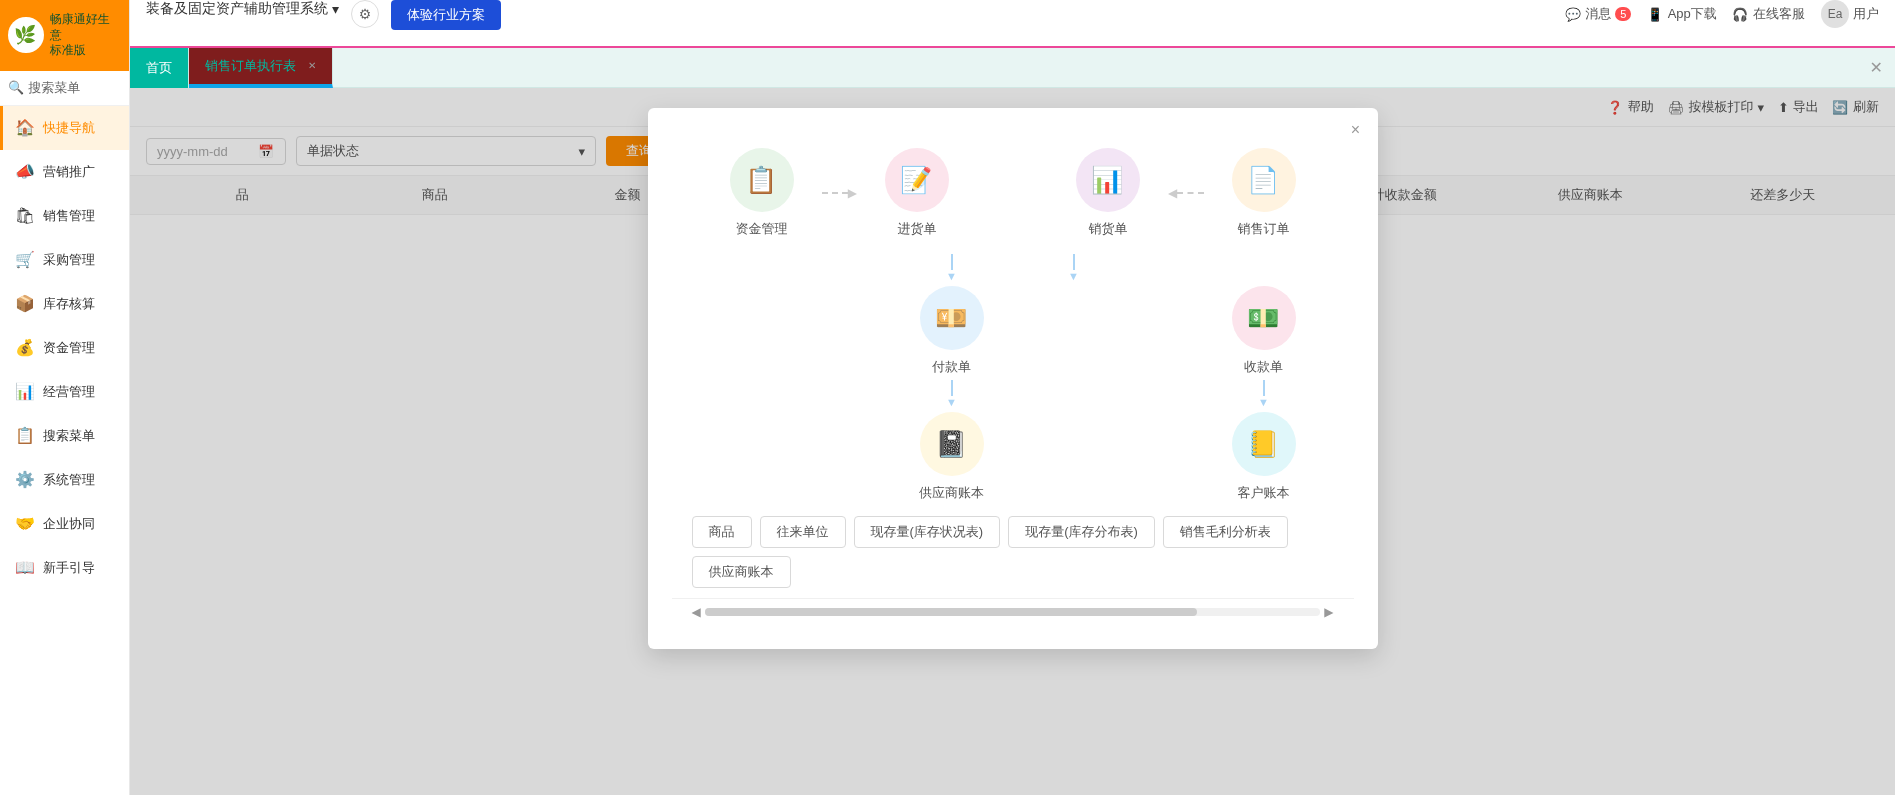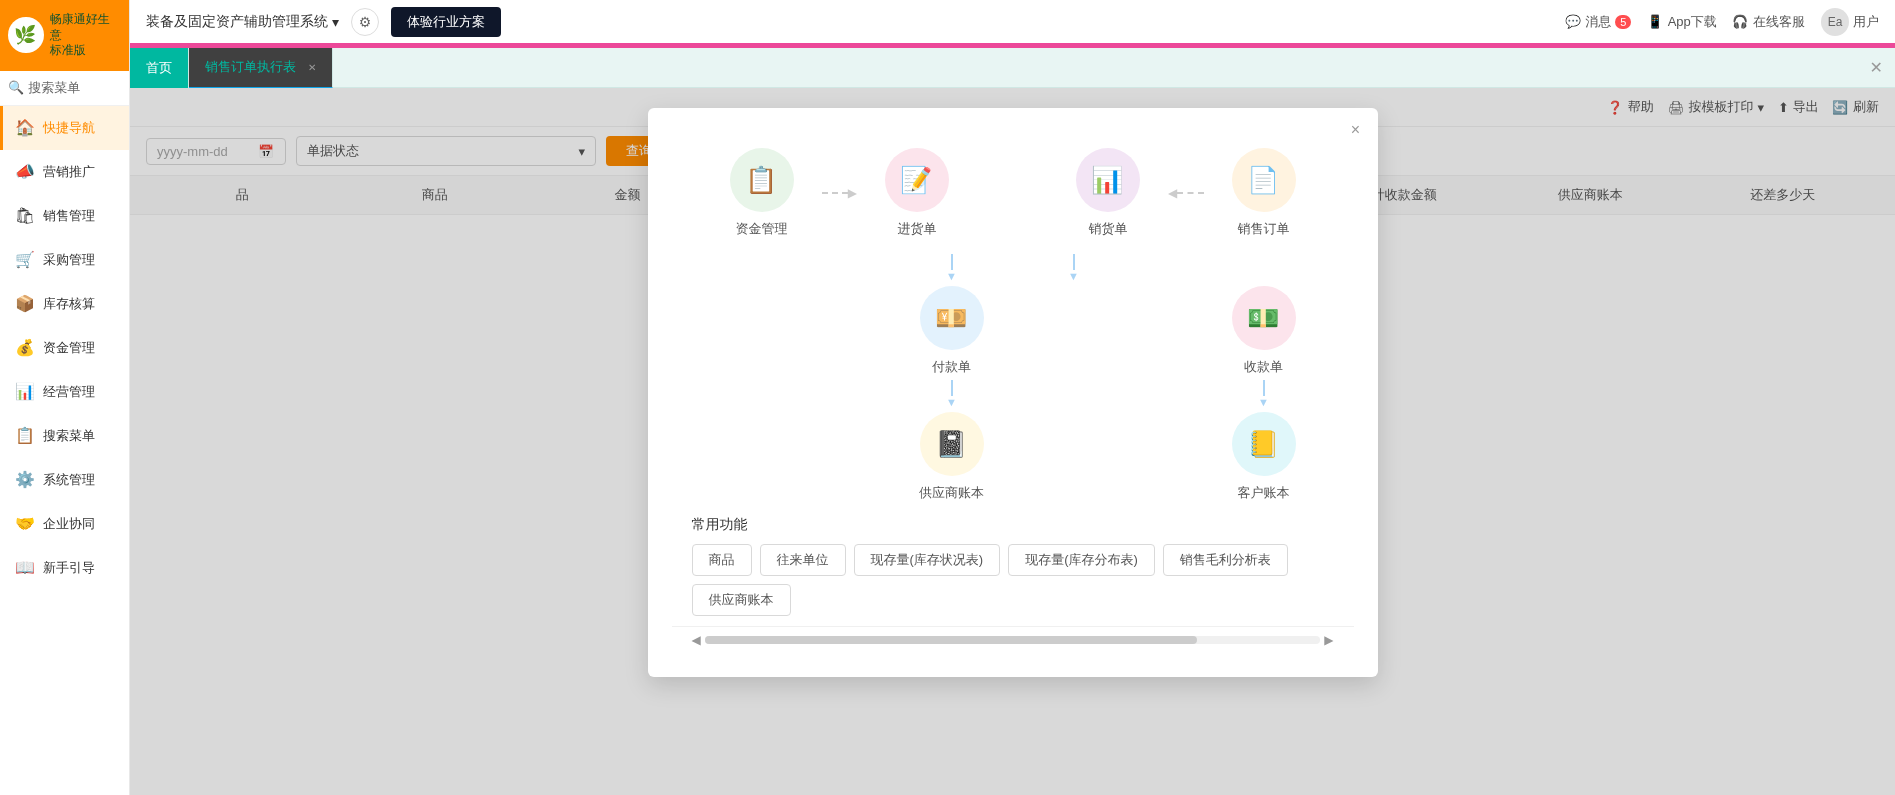--- a/index.html
+++ b/index.html
@@ -19,33 +19,33 @@
 
     .sidebar-nav { flex: 1; overflow-y: auto; }
     .sidebar-item { display: flex; align-items: center; gap: 8px; padding: 12px 12px; cursor: pointer; color: #333; font-size: 13px; border-left: 3px solid transparent; }
     .sidebar-item.active { background: #fff3e0; color: #ff8c00; border-left-color: #ff8c00; }
     .sidebar-item-icon { width: 20px; height: 20px; display: flex; align-items: center; justify-content: center; font-size: 16px; flex-shrink: 0; }
 
     
     .main-area { flex: 1; display: flex; flex-direction: column; overflow: hidden; }
 
     
-    .header { background: #fff; height: 48px; display: flex; align-items: center; padding: 0 16px; border-bottom: 5px solid #ec4899; gap: 12px; }
+    .header { background: #fff; height: 48px; display: flex; align-items: flex-start; padding: 0 16px; border-bottom: 2px solid #ec4899; gap: 12px; }
     .header-dropdown { display: flex; align-items: center; gap: 4px; font-size: 14px; color: #333; cursor: pointer; }
     .header-gear { width: 28px; height: 28px; border-radius: 50%; border: 1px solid #ddd; display: flex; align-items: center; justify-content: center; cursor: pointer; color: #666; font-size: 14px; }
-    .header-btn { background: #0f172a; color: #fff; border: none; padding: 6px 16px; border-radius: 4px; cursor: pointer; font-size: 13px; }
+    .header-btn { background: #1d4ed8; color: #fff; border: none; padding: 6px 16px; border-radius: 4px; cursor: pointer; font-size: 13px; }
     .header-right { display: flex; align-items: center; gap: 16px; margin-left: auto; }
     .header-right-item { display: flex; align-items: center; gap: 4px; color: #555; cursor: pointer; font-size: 13px; }
     .badge { background: #ff4d4f; color: #fff; border-radius: 10px; padding: 1px 5px; font-size: 11px; }
     .user-avatar { width: 28px; height: 28px; border-radius: 50%; background: #e0e0e0; display: flex; align-items: center; justify-content: center; font-size: 12px; color: #666; }
 
     
     .tabs-bar { background: #e8f5f3; display: flex; align-items: center; height: 40px; padding: 0 0; border-bottom: 1px solid #d0e8e4; }
     .tab-item { padding: 0 16px; height: 40px; display: flex; align-items: center; gap: 8px; cursor: pointer; font-size: 13px; color: #333; border-right: 1px solid #d0e8e4; }
-    .tab-item.active { background: #404040; color: #00b8a0; border-bottom: 1px solid #0ea5e9; }
+    .tab-item.active { background: #7f1d1d; color: #00b8a0; border-bottom: 4px solid #0ea5e9; }
     .tab-home { background: #00b8a0; color: #fff; }
     .tab-close { font-size: 10px; color: #999; cursor: pointer; margin-left: 4px; }
 
     
     .content-area { flex: 1; position: relative; overflow: hidden; background: #f5f5f5; }
 
     
     .table-area { background: #fff; margin: 0; padding: 0; height: 100%; }
     .toolbar { display: flex; align-items: center; padding: 10px 16px; gap: 10px; background: #fff; border-bottom: 1px solid #f0f0f0; }
     .toolbar-btn { display: flex; align-items: center; gap: 4px; color: #555; cursor: pointer; font-size: 13px; }
@@ -355,21 +355,20 @@
               <div style="flex:2;"></div>
 
               <div class="flow-item">
                 <div class="flow-circle circle-teal">📒</div>
                 <span class="flow-label">客户账本</span>
               </div>
             </div>
           </div>
 
           <div class="func-section">
-            <div class="func-title">常用功能</div>
             <div class="func-buttons">
               <button class="func-btn">商品</button>
               <button class="func-btn">往来单位</button>
               <button class="func-btn">现存量(库存状况表)</button>
               <button class="func-btn">现存量(库存分布表)</button>
               <button class="func-btn">销售毛利分析表</button>
               <button class="func-btn">供应商账本</button>
             </div>
           </div>
 

